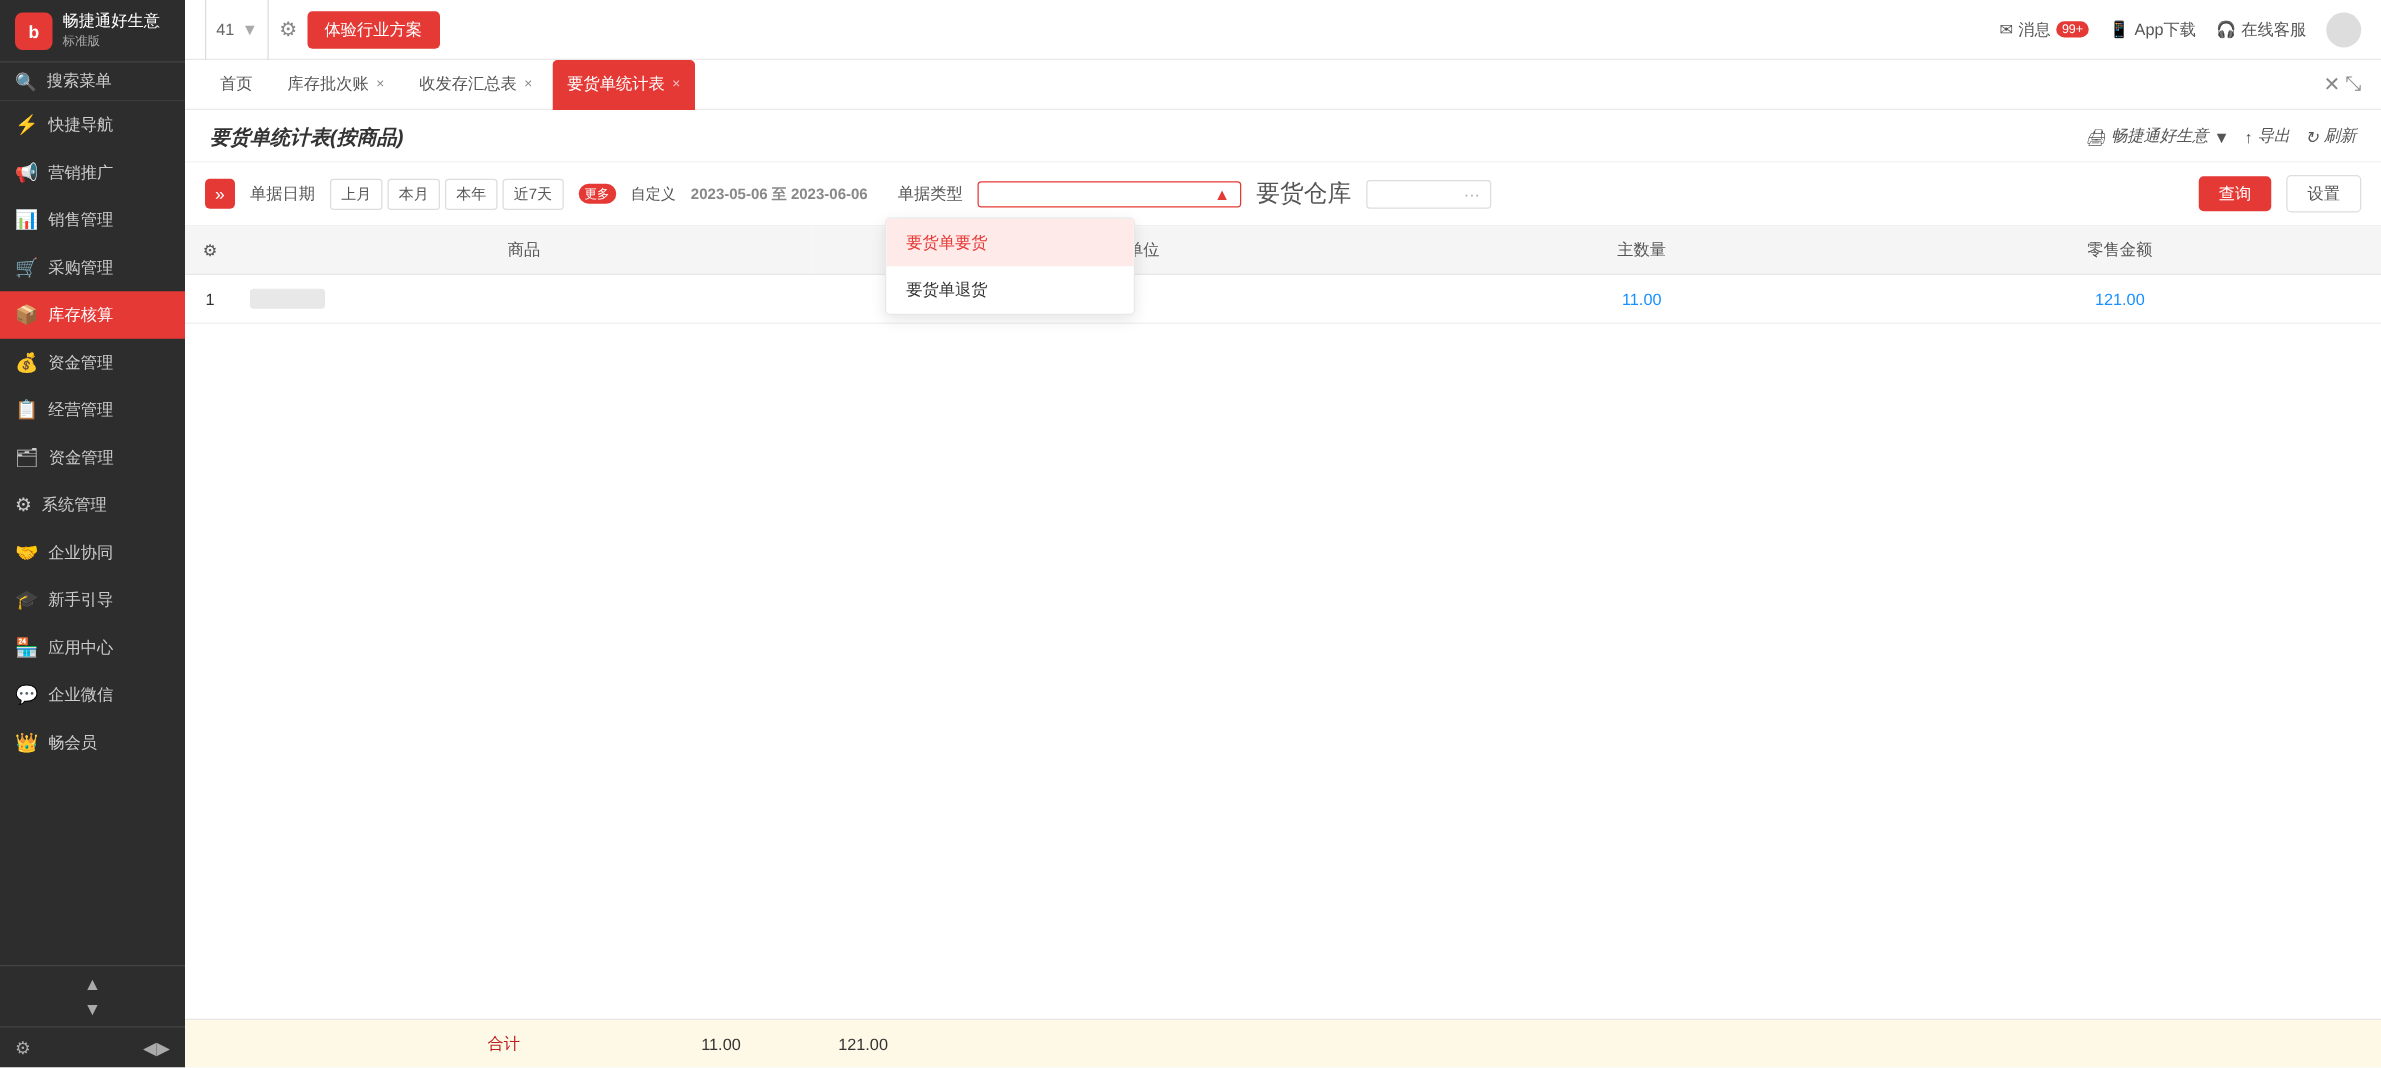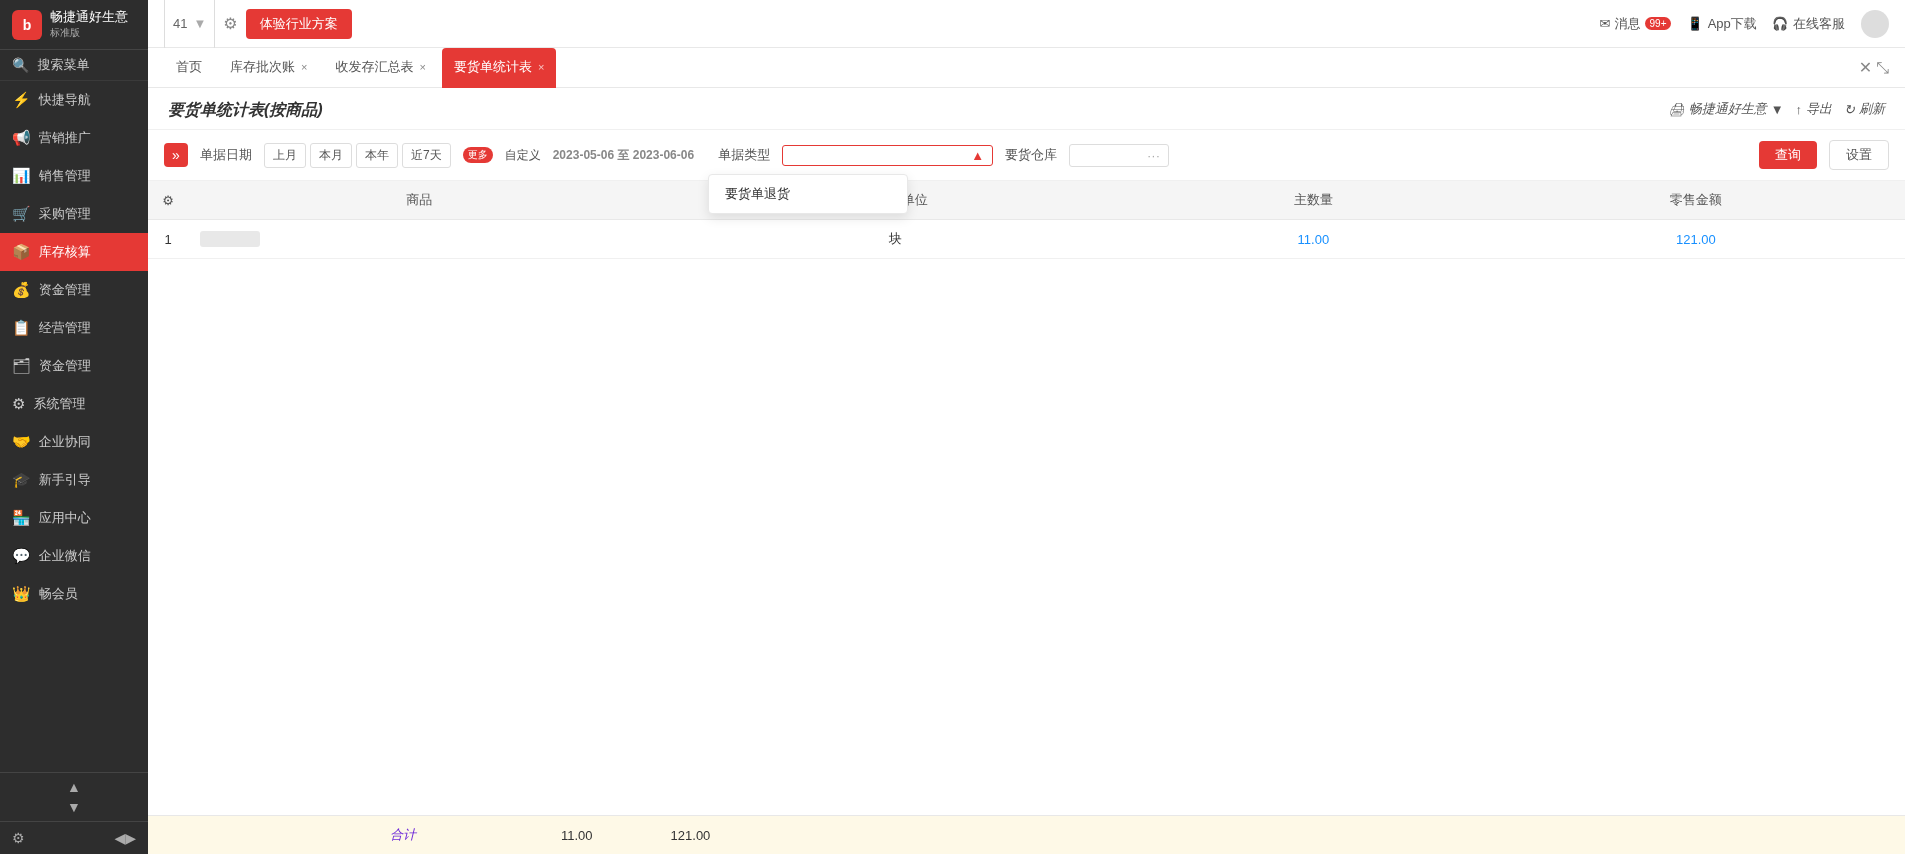--- a/index.html
+++ b/index.html
@@ -179,21 +179,21 @@
       border: 1px solid #e53935;
       border-radius: 3px; padding: 2px 8px;
       min-width: 200px; background: white;
       position: relative;
     }
     .filter-type-input input {
       border: none; outline: none; font-size: 13px; flex: 1;
       color: #333;
     }
     .filter-type-input .arrow { color: #e53935; cursor: pointer; }
-    .filter-warehouse-label { color: #555; font-size: 13px; }
+    .filter-warehouse-label { color: #555; font-size: 19px; }
     .filter-warehouse-input {
       border: 1px solid #ddd; border-radius: 3px;
       padding: 3px 24px 3px 8px; min-width: 120px;
       color: #333; font-size: 13px;
       position: relative; cursor: pointer;
     }
     .btn-search {
       background: #e53935; color: white;
       border: none; border-radius: 4px;
       padding: 5px 16px; cursor: pointer; font-size: 13px;
@@ -258,21 +258,21 @@
 
     
     .table-footer {
       background: #fef9e7;
       border-top: 1px solid #e8e8e8;
       padding: 10px 12px;
       display: flex;
       align-items: center;
       font-size: 13px;
     }
-    .footer-label { color: #6d28d9; padding-left: 230px; font-style: italic; }
+    .footer-label { color: #b91c1c; padding-left: 230px; }
     .footer-val1 { color: #333; padding-left: 145px; }
     .footer-val2 { color: #333; padding-left: 78px; }
 
     
     ::-webkit-scrollbar { width: 6px; height: 6px; }
     ::-webkit-scrollbar-thumb { background: #ccc; border-radius: 3px; }
 
     .sidebar-scroll {
       display: flex;
       flex-direction: column;
@@ -462,20 +462,21 @@
     </div>
     <span class="filter-warehouse-label">要货仓库</span>
     <div class="filter-warehouse-input" style="display:flex;align-items:center;gap:4px;border:1px solid #ddd;border-radius:3px;padding:3px 8px;min-width:100px;">
       <span style="flex:1;color:#555;font-size:13px;"></span>
       <span style="color:#aaa;cursor:pointer;">···</span>
     </div>
     <button class="btn-search">查询</button>
     <button class="btn-settings">设置</button>
 
     <div class="dropdown-menu" id="dropdown-menu">
+        <div class="dropdown-item selected">要货单要货</div>
         <div class="dropdown-item">要货单退货</div>
       </div>
   </div>
 
   <div class="table-container">
     <table>
       <thead>
         <tr>
           <th style="width:40px;">
             <span>⚙</span>

